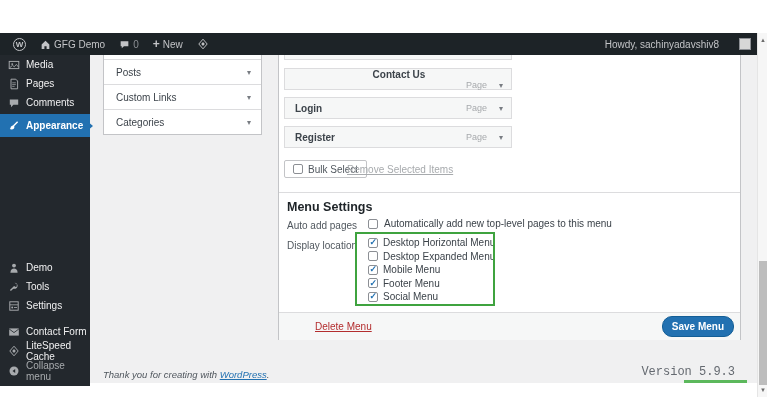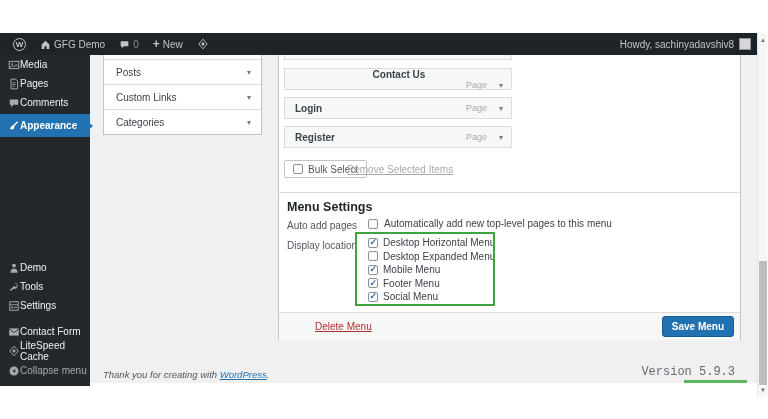--- a/index.html
+++ b/index.html
@@ -5,34 +5,34 @@
   * { margin:0; padding:0; box-sizing:border-box; }
   html,body { background:#fff; }
   body { font-family:"Liberation Sans", sans-serif; }
   .canvas { position:relative; width:768px; height:419px; background:#ffffff; overflow:hidden; }
 
   
   .admin-bar { position:absolute; left:0; top:33px; width:757px; height:22px; background:#1d2327; color:#c3c4c7; display:flex; align-items:center; font-size:10px; z-index:30; }
   .ab-left { display:flex; align-items:center; gap:4px; padding-left:8px; }
   .ab-item { display:flex; align-items:center; gap:3px; padding:0 5px; height:22px; color:#c3c4c7; cursor:pointer; }
   .wp-logo-circle { width:13px; height:13px; border:1.4px solid #c3c4c7; border-radius:50%; display:flex; align-items:center; justify-content:center; font-size:8px; font-weight:bold; color:#c3c4c7; }
-  .ab-right { margin-left:auto; display:flex; align-items:center; gap:5px; padding-right:6px; }
+  .ab-right { margin-left:auto; display:flex; align-items:center; gap:20px; padding-right:6px; }
   .avatar { width:12px; height:12px; background:#d7d7d7; border:1px solid #8c8f94; }
   .plus { font-size:12px; font-weight:bold; line-height:1; }
 
   
   .scrollbar { position:absolute; left:757px; top:33px; width:10px; height:364px; background:#f6f6f6; border-left:1px solid #e5e5e5; z-index:40; }
   .sb-arrow { position:absolute; left:0; width:10px; height:10px; font-size:6px; color:#6b6b6b; text-align:center; line-height:10px; }
   .sb-up { top:2px; }
   .sb-down { bottom:2px; }
   .sb-thumb { position:absolute; left:1px; top:228px; width:8px; height:124px; background:#bdbdbd; }
 
   
   .sidebar { position:absolute; left:0; top:55px; width:90px; height:331px; background:#23282d; z-index:20; }
-  .side-row { position:absolute; left:0; width:90px; height:19px; display:flex; align-items:center; padding-left:8px; color:#f0f0f1; font-size:10px; cursor:pointer; }
+  .side-row { position:absolute; left:0; width:90px; height:19px; display:flex; align-items:center; gap:6px; padding-left:8px; color:#f0f0f1; font-size:10px; cursor:pointer; }
   .side-row svg { flex:0 0 auto; }
   .row-media { top:0; } .row-pages { top:19px; } .row-comments { top:38px; }
   .row-appearance { top:59px; height:23px; background:#2271b1; color:#fff; font-weight:bold; }
   .appearance-arrow { position:absolute; right:-8px; top:50%; transform:translateY(-50%); width:0; height:0; border:5px solid transparent; border-left:6px solid #2271b1; }
   .submenu { position:absolute; top:82px; left:0; width:90px; height:101px; background:#2c3338; padding-top:5px; }
   .sub-item { height:16px; line-height:16px; padding-left:12px; font-size:9.5px; color:#b4b9be; cursor:pointer; white-space:nowrap; }
   .sub-item.current { color:#fff; font-weight:bold; }
   .row-plugins { top:184px; } .row-users { top:203px; } .row-tools { top:222px; } .row-settings { top:241px; }
   .row-contact { top:267px; } .row-litespeed { top:286px; }
   .row-collapse { top:306px; color:#a7aaad; }
@@ -66,21 +66,21 @@
   .lbl-auto { top:183px; } .lbl-display { top:203px; }
   .auto-row { position:absolute; left:89px; top:181px; display:flex; align-items:center; gap:6px; font-size:10px; color:#3c434a; }
   .loc-rows { position:absolute; left:89px; top:199px; }
   .loc-row { height:13.5px; display:flex; align-items:center; gap:5px; font-size:10px; color:#3c434a; }
   .cb { width:10px; height:10px; background:#fff; border:1px solid #8c8f94; border-radius:2px; position:relative; flex:0 0 auto; cursor:pointer; }
   .cb.checked::after { content:"\2713"; position:absolute; left:0.5px; top:-1.5px; font-size:9px; font-weight:bold; color:#2271b1; }
   .green-annotation { position:absolute; left:76px; top:195px; width:140px; height:74px; border:2px solid #3fa33f; pointer-events:none; }
 
   .box-footer { position:absolute; left:0; top:275px; width:100%; height:28px; background:#f6f7f7; border-top:1px solid #dcdcde; display:flex; align-items:center; padding:0 6px 0 8px; }
   .delete-link { font-size:10px; color:#b32d2e; text-decoration:underline; cursor:pointer;padding-left:28px; }
-  .save-btn { margin-left:auto; background:#2271b1; border:1px solid #135e96; border-radius:3px; color:#fff; font-size:10px; font-weight:bold; padding:4px 9px; cursor:pointer; font-family:"Liberation Sans", sans-serif; }
+  .save-btn { margin-left:auto; background:#2271b1; border:1px solid #135e96; border-radius:10px; color:#fff; font-size:10px; font-weight:bold; padding:4px 9px; cursor:pointer; font-family:"Liberation Sans", sans-serif; }
 
   .footer-thanks { position:absolute; left:13px; top:314px; font-size:9.5px; font-style:italic; color:#50575e; }
   .footer-thanks a { color:#2271b1; cursor:pointer; text-decoration:underline; }
   .footer-version { position:absolute; right:22px; top:310px; font-size:12px; color:#646970;font-family:Liberation Mono, monospace; }
   .green-line { position:absolute; left:594px; top:325px; width:63px; height:3px; background:#5cb85c; }
 </style>
 </head>
 <body>
 
 <div class="canvas">

